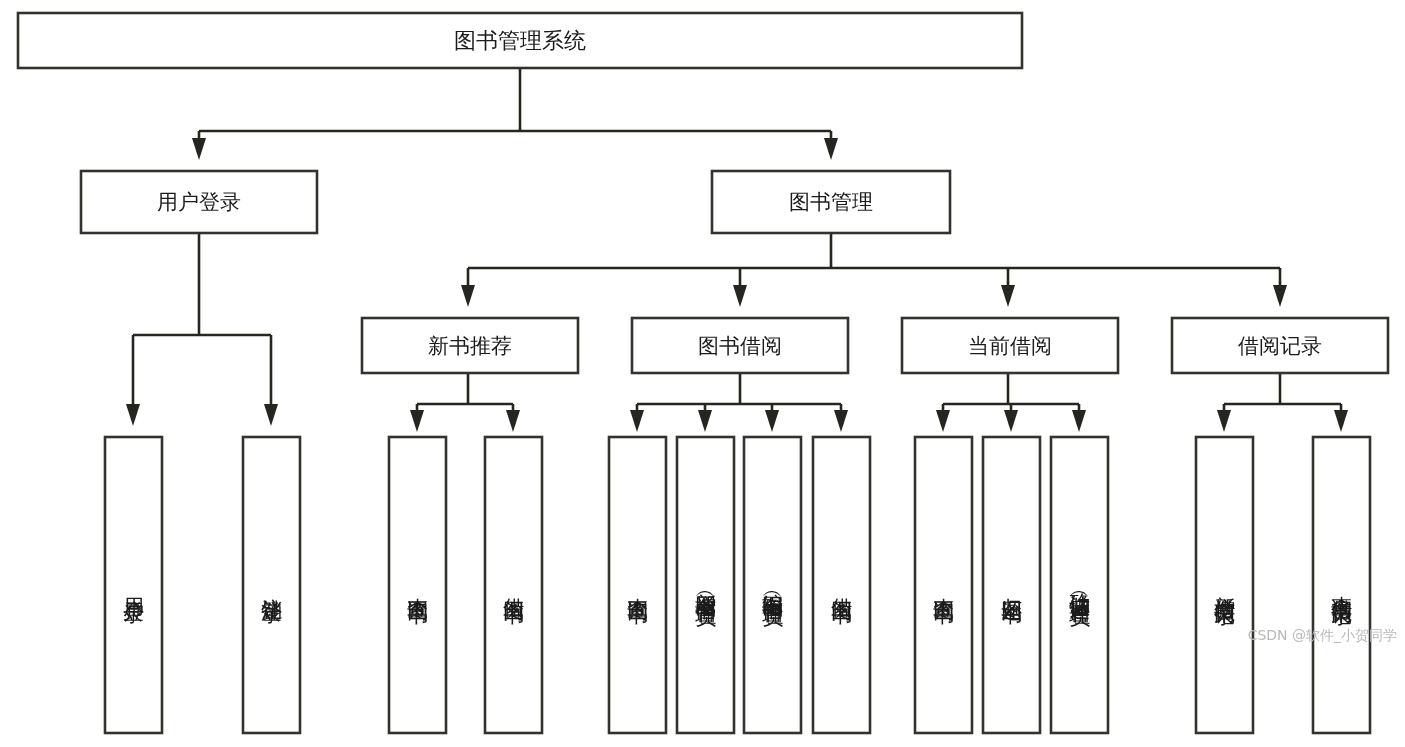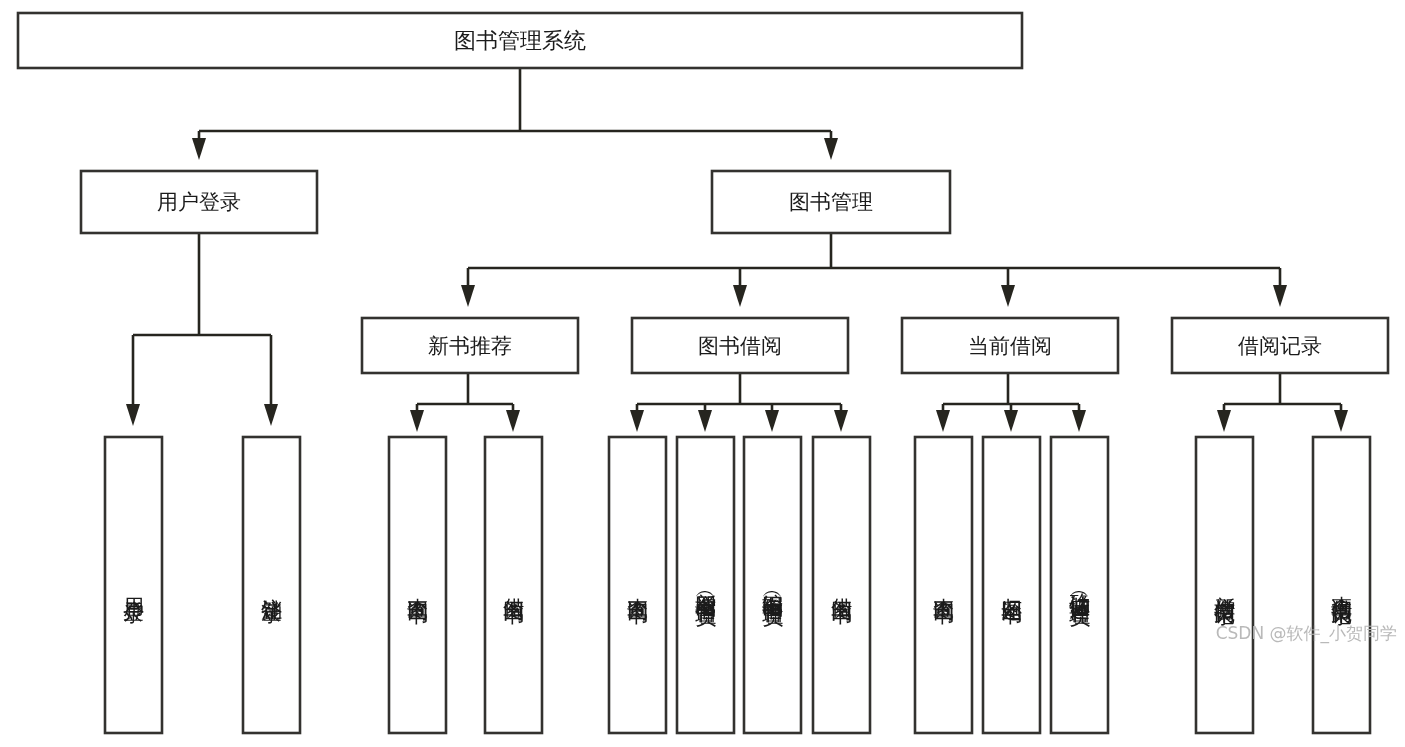--- a/index.html
+++ b/index.html
@@ -68,21 +68,21 @@
     color: #1b1b1b;
     letter-spacing: 2px;
     white-space: nowrap;
     pointer-events: none;
   }
   .watermark {
     position: absolute;
     right: 8px;
     bottom: 4px;
     font-family: "DejaVu Sans", "Liberation Sans", sans-serif;
-    font-size: 17px;
+    font-size: 14px;
     color: #b9b9b9;
     white-space: nowrap;
     user-select: none;
   }
 </style>
 </head>
 <body>
 
 <div id="diagram-root">
 

